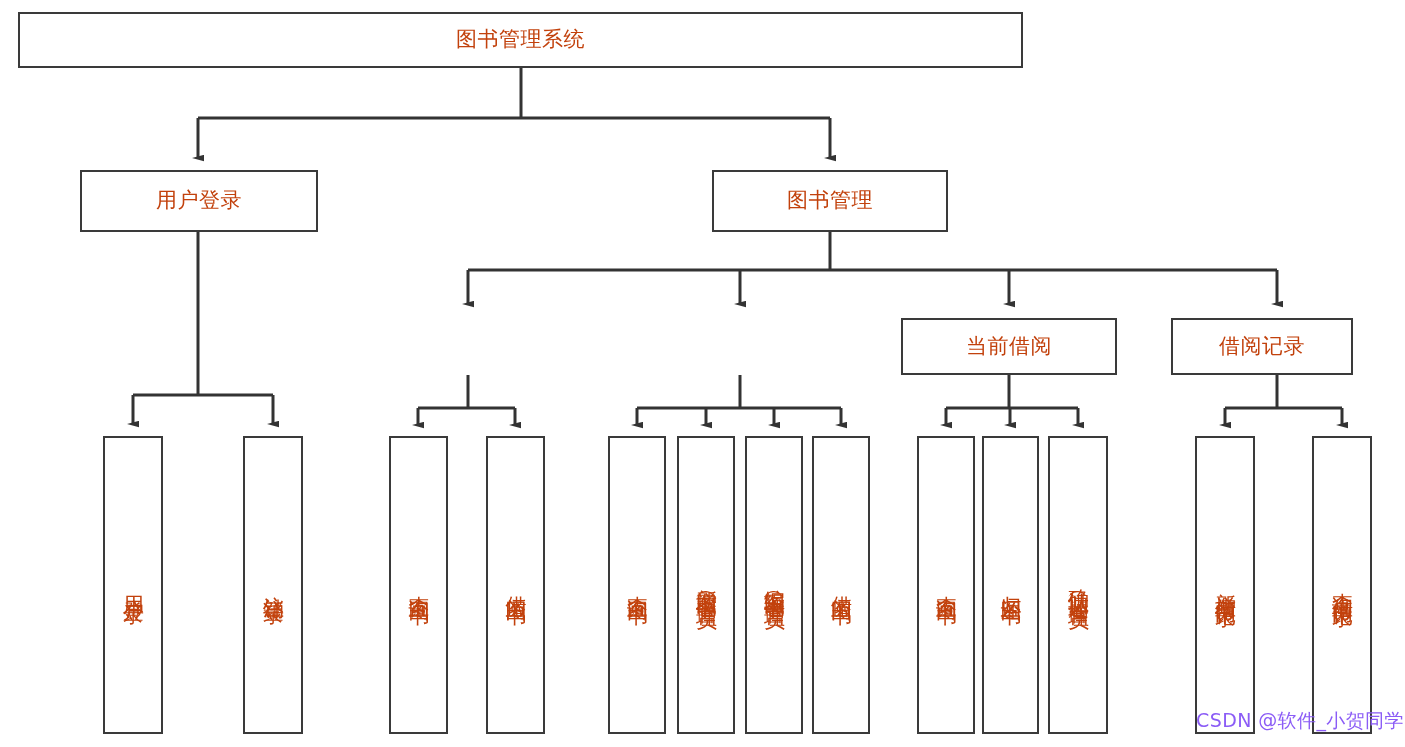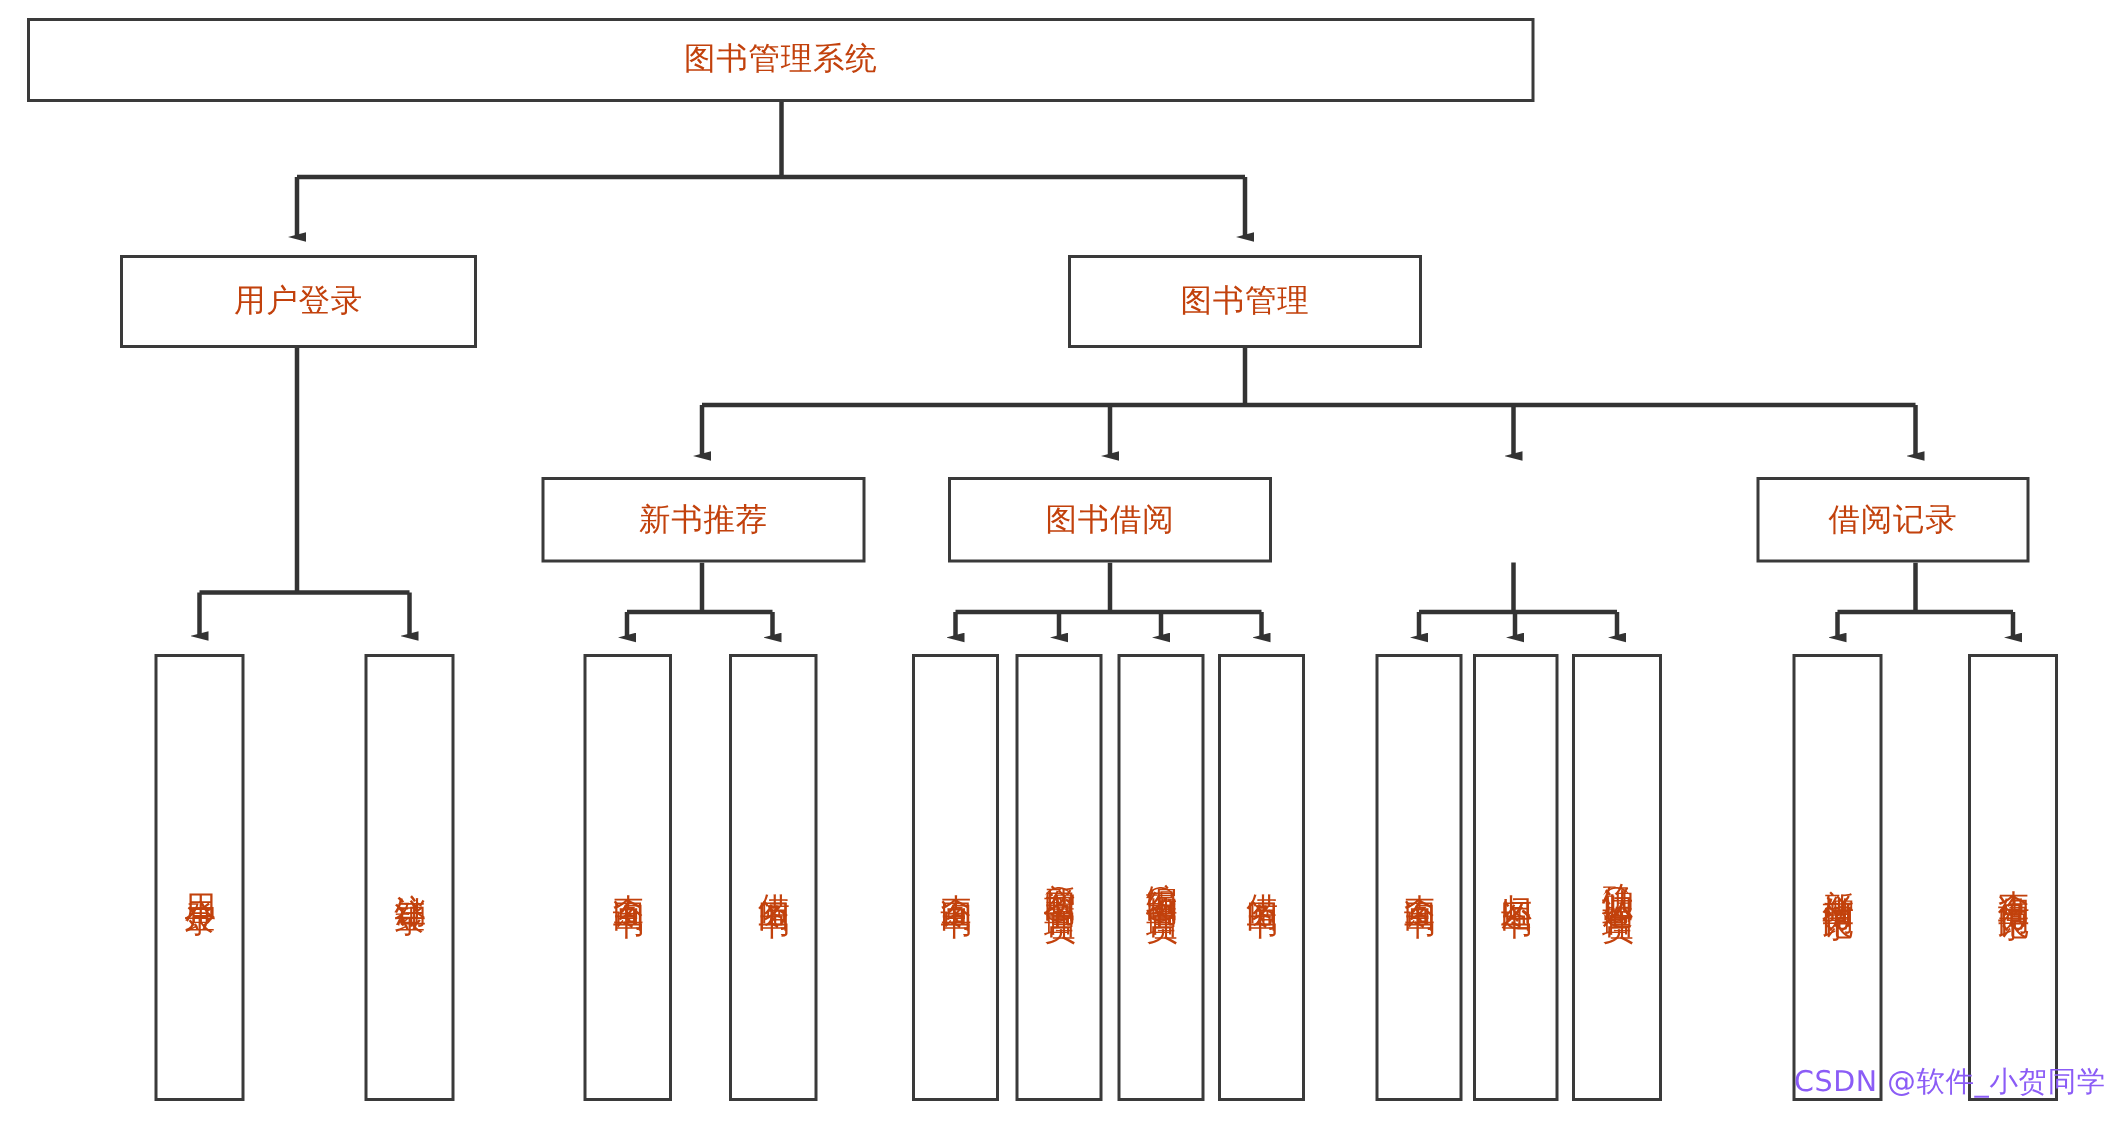--- a/index.html
+++ b/index.html
@@ -142,25 +142,22 @@
     <span class="node-label">图书管理系统</span>
   </div>
 
   <div class="node-box" style="left:80px; top:170px; width:238px; height:62px;">
     <span class="node-label">用户登录</span>
   </div>
   <div class="node-box" style="left:712px; top:170px; width:236px; height:62px;justify-content:center;">
     <span class="node-label">图书管理</span>
   </div>
 
-  <div class="node-box" style="left:361px; top:318px; width:216px; height:57px;">
-    <span class="node-label">新书推荐</span>
-  </div>
-  <div class="node-box" style="left:632px; top:318px; width:216px; height:57px;">
-    <span class="node-label">图书借阅</span>
+  <div class="node-box" style="left:901px; top:318px; width:216px; height:57px;">
+    <span class="node-label">当前借阅</span>
   </div>
   <div class="node-box" style="left:1171px; top:318px; width:182px; height:57px;">
     <span class="node-label">借阅记录</span>
   </div>
 
   <div class="node-box vertical" style="left:103px; top:436px; width:60px; height:298px;">
     <span class="node-label">用户登录</span>
   </div>
   <div class="node-box vertical" style="left:243px; top:436px; width:60px; height:298px;">
     <span class="node-label">注销登录</span>

